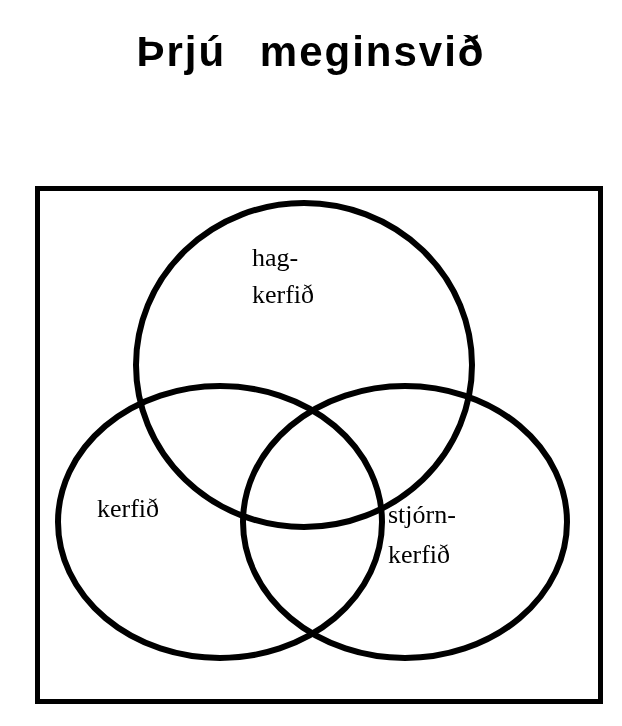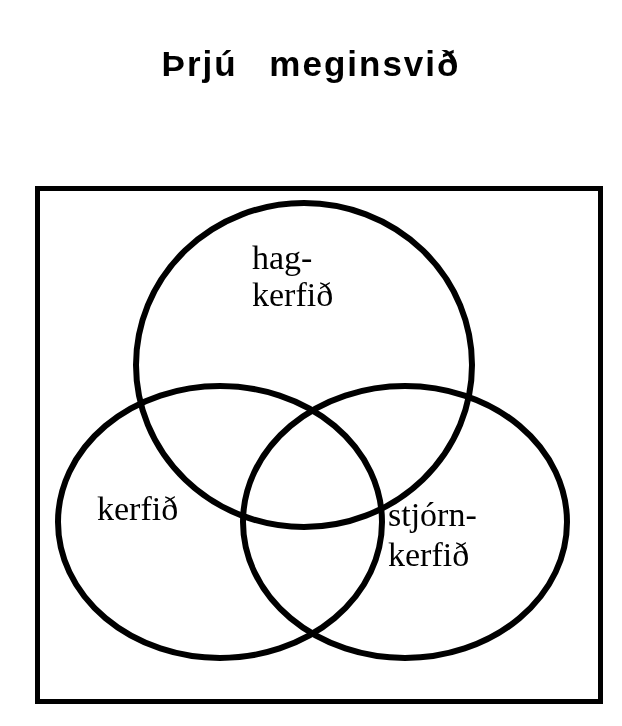--- a/index.html
+++ b/index.html
@@ -21,25 +21,25 @@
     width: 622px;
     height: 726px;
     background: var(--paper);
     color: var(--ink);
   }
   .title {
     position: absolute;
     left: 0;
     right: 0;
     top: 24px;
-    margin: 16px;
+    margin: 4px;
     text-align: center;
     font-family: "Liberation Sans", sans-serif;
     font-weight: bold;
-    font-size: 35px;
+    font-size: 42px;
     line-height: 47px;
     letter-spacing: 2px;
     word-spacing: 20px;
     color: var(--ink);
   }
   .title-line {
     display: block;
     white-space: nowrap;
   }
   .diagram-svg {
@@ -50,21 +50,21 @@
     height: 726px;
     color: var(--ink);
   }
   .diagram-svg * {
     fill: none;
     stroke: currentColor;
   }
   .set-label {
     position: absolute;
     font-family: "Liberation Serif", "DejaVu Serif", serif;
-    font-size: 34px;
+    font-size: 26px;
     color: var(--ink);
     white-space: nowrap;
   }
   .set-label span {
     display: block;
   }
   .label-hag    { left: 252px; top: 239px; line-height: 37px; }
   .label-felags { left: 97px;  top: 489px; line-height: 39px; }
   .label-stjorn { left: 388px; top: 495px; line-height: 40px; }
 </style>

